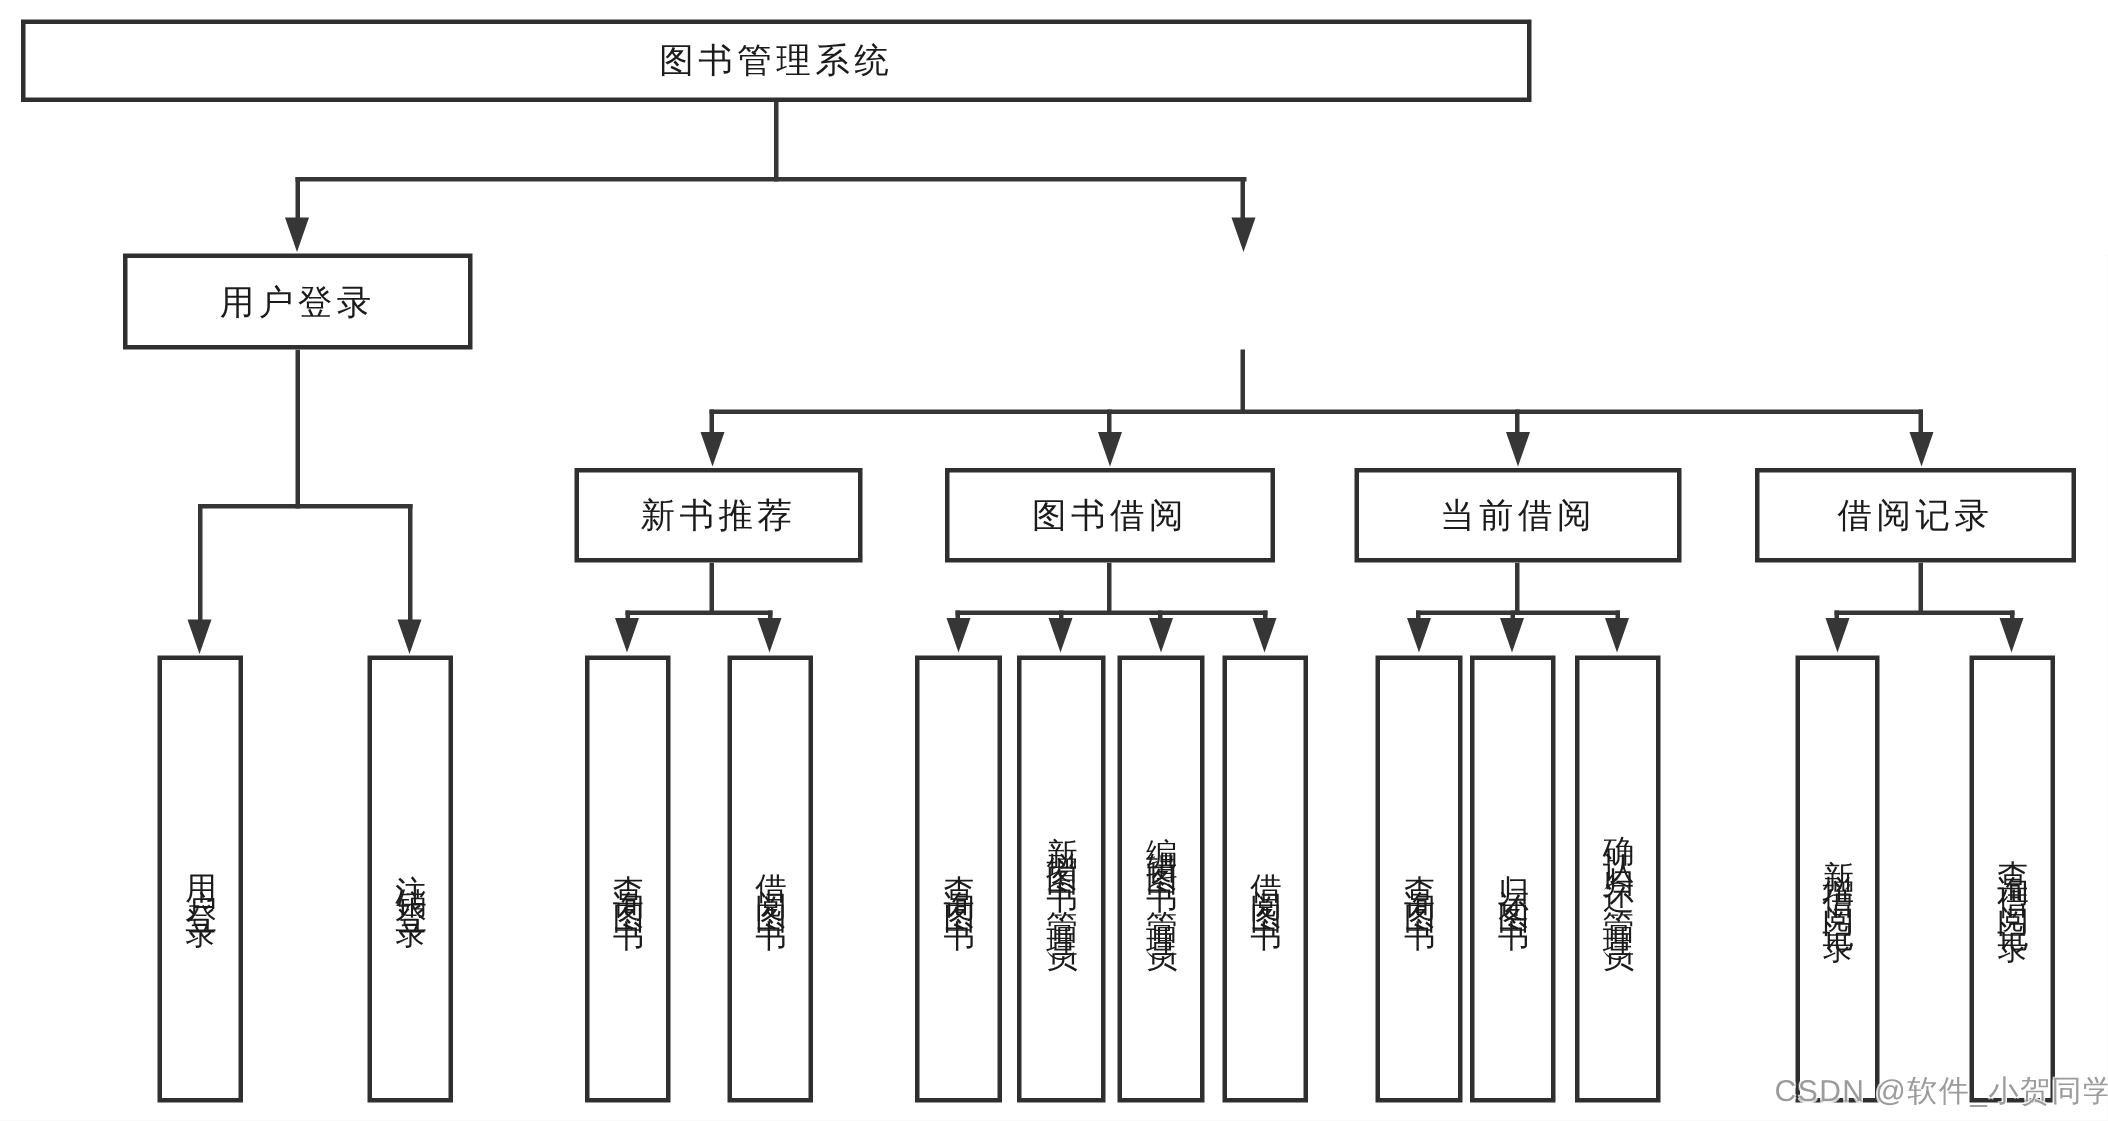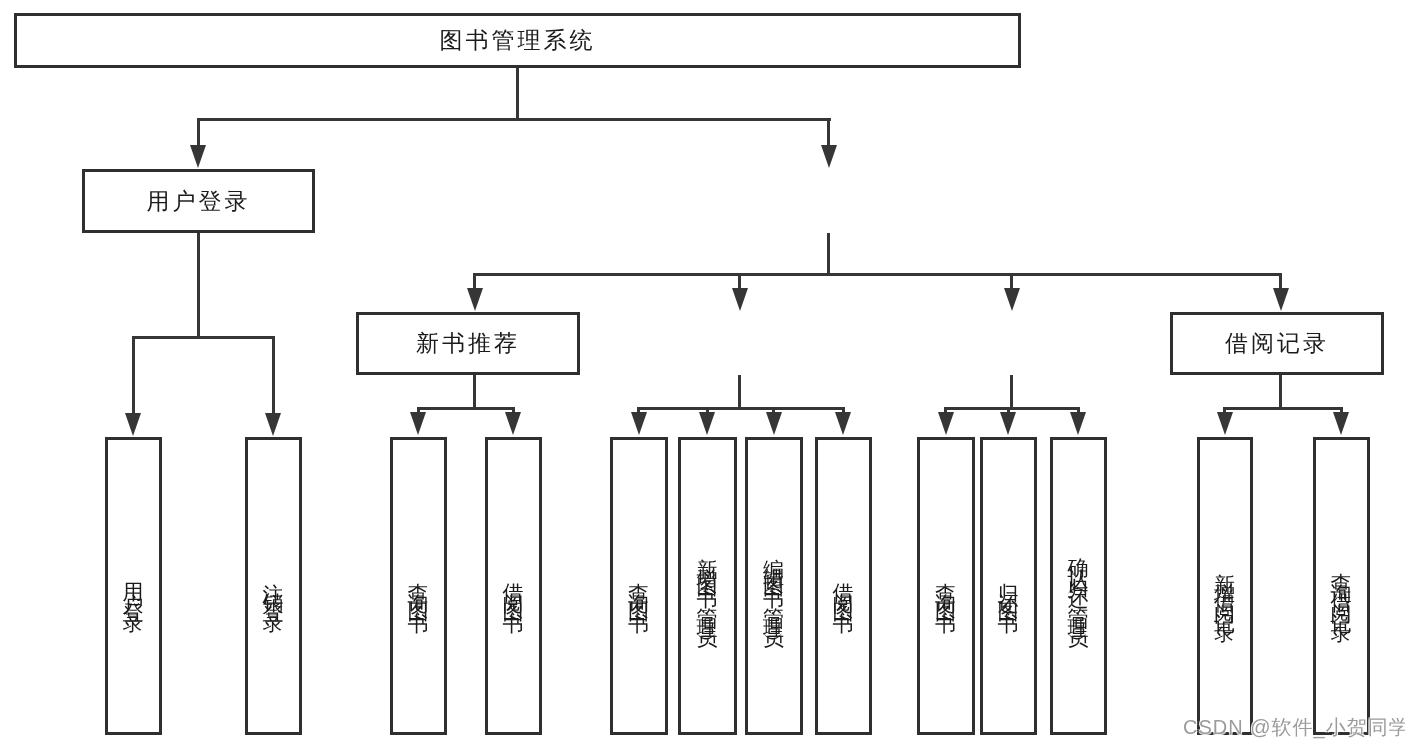--- a/index.html
+++ b/index.html
@@ -45,22 +45,28 @@
 <div class="canvas">
 
   <div class="box box-h" style="left:14px;top:13px;width:1007px;height:55px">
     <span>图书管理系统</span>
   </div>
 
   <div class="box box-h" style="left:82px;top:169px;width:233px;height:64px">
     <span>用户登录</span>
   </div>
 
-  <div class="box box-h" style="left:356px;top:312px;width:224px;height:63px">
+  <div class="box box-h" style="left:383px;top:312px;width:192px;height:63px">
     <span>新书推荐</span>
+  </div>
+  <div class="box box-h" style="left:630px;top:312px;width:220px;height:63px">
+    <span>图书借阅</span>
+  </div>
+  <div class="box box-h" style="left:903px;top:312px;width:218px;height:63px">
+    <span>当前借阅</span>
   </div>
   <div class="box box-h" style="left:1170px;top:312px;width:214px;height:63px">
     <span>借阅记录</span>
   </div>
 
   <div class="box box-v" style="left:105px;top:437px;width:57px;height:298px">
     <span>用户登录</span>
   </div>
   <div class="box box-v" style="left:245px;top:437px;width:57px;height:298px">
     <span>注销登录</span>

